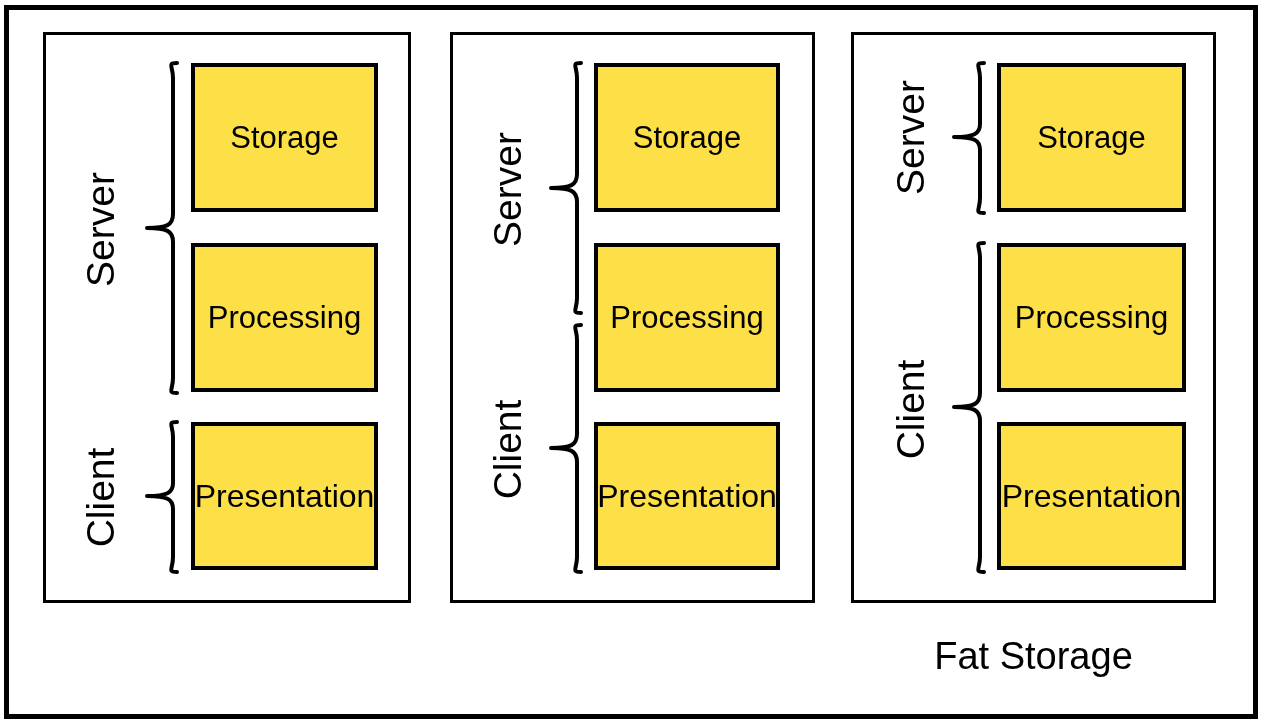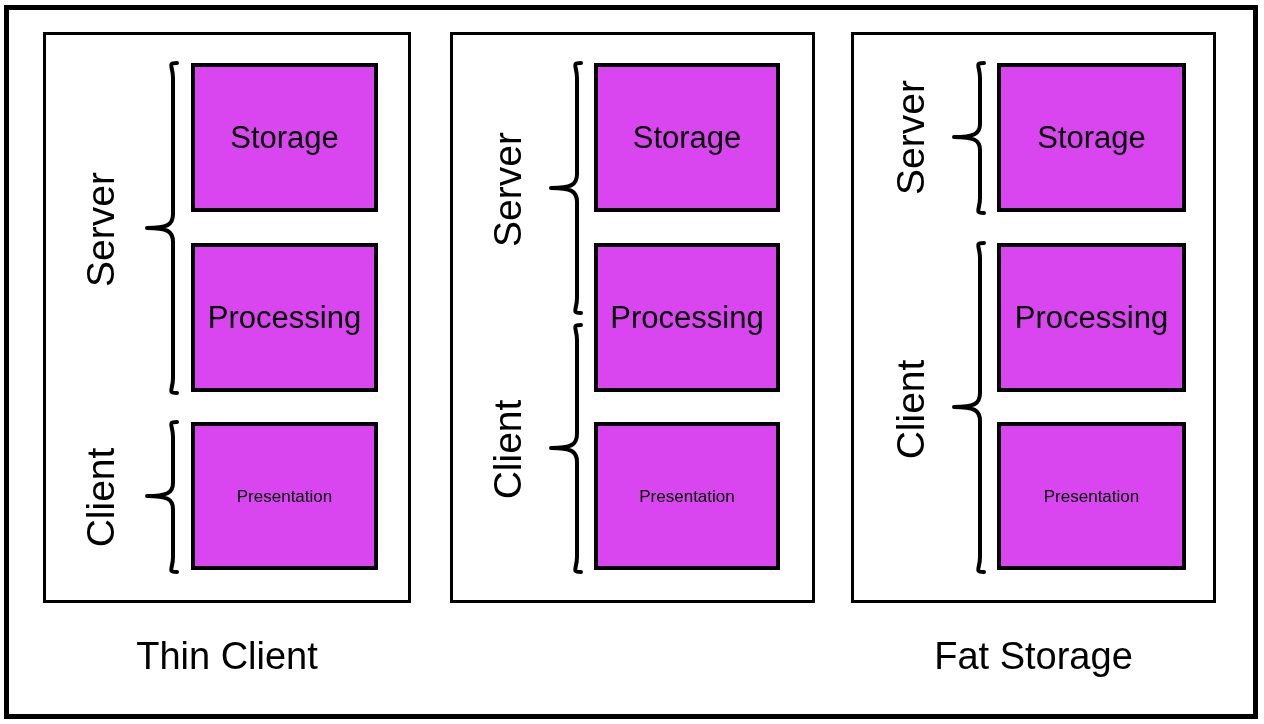--- a/index.html
+++ b/index.html
@@ -2,24 +2,24 @@
 <html><head>
 <meta charset="utf-8">
 <style>
   html,body{margin:0;padding:0;background:#ffffff;}
   body{width:1264px;height:724px;overflow:hidden;
        font-family:"Liberation Sans","DejaVu Sans",sans-serif;color:#000;}
   #stage{position:relative;width:1264px;height:724px;background:#fff;}
   .outer-frame{position:absolute;left:4px;top:5px;width:1254px;height:714px;
                border:5px solid #000;box-sizing:border-box;}
   .panel{position:absolute;border:3px solid #000;box-sizing:border-box;background:#fff;}
-  .layer-box{position:absolute;border:4px solid #000;box-sizing:border-box;background:#d946ef;
+  .layer-box{position:absolute;border:4px solid #000;box-sizing:border-box;background:#fde047;
              display:flex;align-items:center;justify-content:center;}
   .layer-label{font-size:31px;line-height:1;letter-spacing:0px;color:#000;white-space:nowrap;}
-  .layer-label.small{font-size:17px;}
+  .layer-label.small{font-size:32px;}
   .brace-wrap{position:absolute;}
   .brace-wrap svg{display:block;overflow:visible;}
   .tier-label{position:absolute;font-size:39px;line-height:1;color:#000;white-space:nowrap;
               transform-origin:50% 50%;}
   .rot{transform:rotate(-90deg);}
   .panel-caption{position:absolute;font-size:38px;line-height:1;color:#000;
                  text-align:center;white-space:nowrap;}
 </style>
 </head>
 <body>
@@ -48,21 +48,20 @@
   <div class="layer-box" style="left:191px;top:63px;width:187px;height:149px;">
     <span class="layer-label">Storage</span>
   </div>
   <div class="layer-box" style="left:191px;top:243px;width:187px;height:149px;">
     <span class="layer-label">Processing</span>
   </div>
   <div class="layer-box" style="left:191px;top:422px;width:187px;height:148px;">
     <span class="layer-label small">Presentation</span>
   </div>
 
-  <div class="panel-caption" style="left:43px;top:637px;width:368px;">Thin Client</div>
 
   <div class="panel" style="left:450px;top:32px;width:365px;height:571px;">
   </div>
 
   <div class="brace-wrap" style="left:547px;top:60px;width:36px;height:256px;">
     <svg width="36" height="256" viewBox="0 0 36 256">
       <path d="M34 3 C24 3 30 6 30 18 L30 114 C30 125 24 128 4 128 C24 128 30 131 30 142 L30 238 C30 250 24 253 34 253" fill="none" stroke="#000" stroke-width="4" stroke-linecap="round" stroke-linejoin="round"></path>
     </svg>
   </div>
   <div class="brace-wrap" style="left:547px;top:322px;width:36px;height:253px;">

